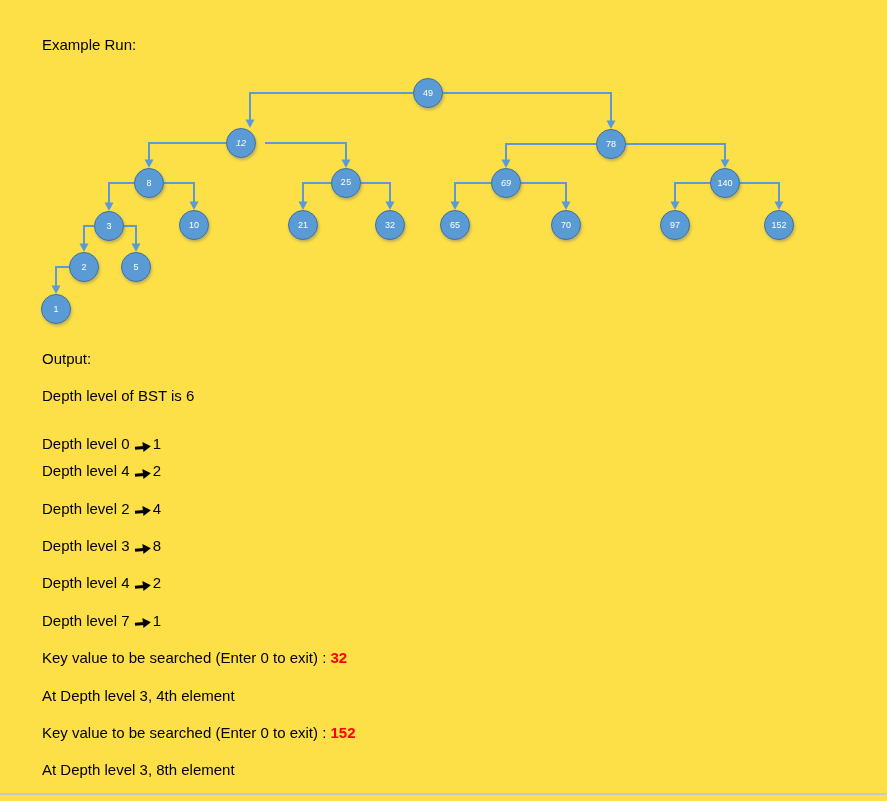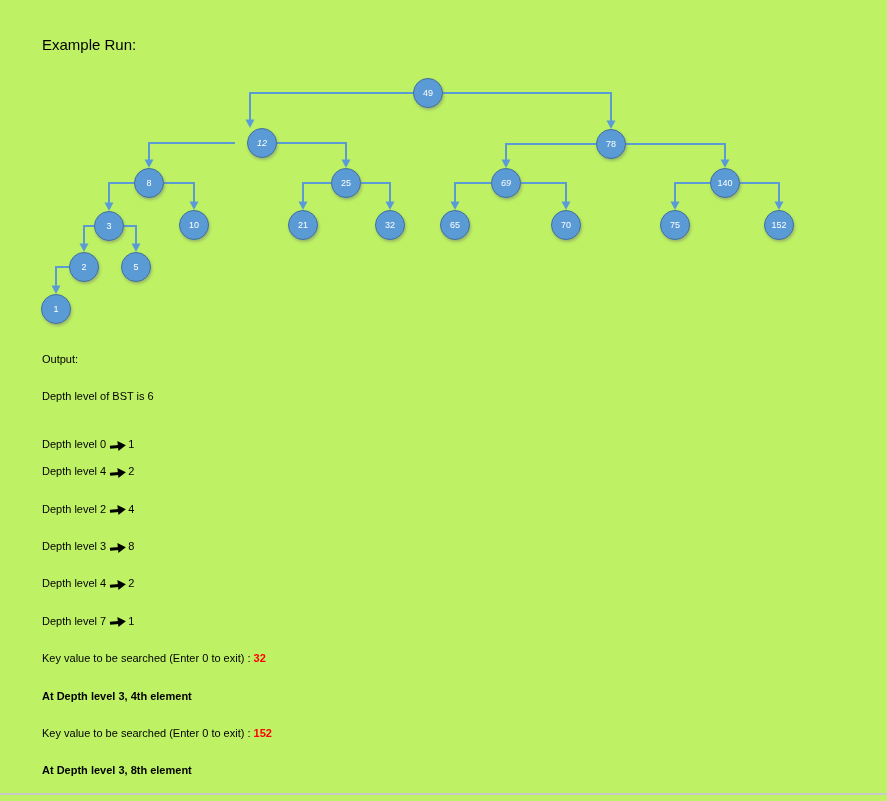--- a/index.html
+++ b/index.html
@@ -3,21 +3,21 @@
 <meta charset="utf-8">
 <style>
   * { margin: 0; padding: 0; box-sizing: border-box; }
   html, body { width: 887px; height: 801px; }
   body {
     background: #ffffff;
     font-family: "Liberation Sans", sans-serif;
     position: relative;
     overflow: hidden;
   }
-  .page { position: absolute; inset: 0; background: #bef264; }
+  .page { position: absolute; inset: 0; background: #fde047; }
   .doc-title {
     position: absolute;
     left: 42px;
     top: 36px;
     font-size: 15px;
     color: #000000;
     white-space: pre;
   }
   .tree-figure {
     position: absolute;
@@ -35,26 +35,26 @@
     font-size: 9px;
     display: flex;
     align-items: center;
     justify-content: center;
     box-shadow: 1px 2px 3px rgba(110,110,110,0.45);
   }
   .output-area { position: absolute; left: 0; top: 0; width: 887px; }
   .out-line {
     position: absolute;
     left: 42px;
-    font-size: 11px;
+    font-size: 15px;
     color: #000000;
     white-space: pre;
     line-height: 18px;
   }
-  .seg-bold { font-weight: 700; }
+  .seg-bold { font-weight: 400; }
   .seg-red  { font-weight: 700; color: #FF0000; }
   .arrow-glyph {
     display: inline-flex;
     align-items: center;
     margin: 0 2px 0 1px;
     transform: rotate(-6deg) translateY(-1px);
   }
   .arrow-bar  { width: 9px; height: 3px; background: #000000; }
   .arrow-head {
     width: 0; height: 0;
@@ -140,33 +140,33 @@
         <g>
           <polyline points="124,226 136,226 136,245" fill="none" stroke="#5B9BD5" stroke-width="2"></polyline>
           <polygon points="136,252 131.5,243.5 140.5,243.5" fill="#5B9BD5"></polygon>
         </g>
         <g>
           <polyline points="69,267 56,267 56,287" fill="none" stroke="#5B9BD5" stroke-width="2"></polyline>
           <polygon points="56,294 51.5,285.5 60.5,285.5" fill="#5B9BD5"></polygon>
         </g>
       </svg>
       <div class="tree-node" style="left: 413px; top: 78px; background: rgb(91, 155, 213); border-color: rgb(65, 113, 156);">49</div>
-      <div class="tree-node" style="left: 247px; top: 128px; background: rgb(91, 155, 213); border-color: rgb(65, 113, 156); font-style: italic;">12</div>
+      <div class="tree-node" style="left: 226px; top: 128px; background: rgb(91, 155, 213); border-color: rgb(65, 113, 156); font-style: italic;">12</div>
       <div class="tree-node" style="left: 596px; top: 129px; background: rgb(91, 155, 213); border-color: rgb(65, 113, 156);">78</div>
       <div class="tree-node" style="left: 134px; top: 168px; background: rgb(91, 155, 213); border-color: rgb(65, 113, 156);">8</div>
-      <div class="tree-node" style="left: 331px; top: 168px; background: rgb(91, 155, 213); border-color: rgb(65, 113, 156);">25</div>
+      <div class="tree-node" style="left: 331px; top: 168px; background: rgb(91, 155, 213); border-color: rgb(65, 113, 156); font-family: Liberation Mono, monospace;">25</div>
       <div class="tree-node" style="left: 491px; top: 168px; background: rgb(91, 155, 213); border-color: rgb(65, 113, 156); font-style: italic;">69</div>
       <div class="tree-node" style="left: 710px; top: 168px; background: rgb(91, 155, 213); border-color: rgb(65, 113, 156);">140</div>
       <div class="tree-node" style="left: 94px; top: 211px; background: rgb(91, 155, 213); border-color: rgb(65, 113, 156);">3</div>
       <div class="tree-node" style="left: 179px; top: 210px; background: rgb(91, 155, 213); border-color: rgb(65, 113, 156);">10</div>
       <div class="tree-node" style="left: 288px; top: 210px; background: rgb(91, 155, 213); border-color: rgb(65, 113, 156);">21</div>
       <div class="tree-node" style="left: 375px; top: 210px; background: rgb(91, 155, 213); border-color: rgb(65, 113, 156);">32</div>
       <div class="tree-node" style="left: 440px; top: 210px; background: rgb(91, 155, 213); border-color: rgb(65, 113, 156);">65</div>
       <div class="tree-node" style="left: 551px; top: 210px; background: rgb(91, 155, 213); border-color: rgb(65, 113, 156);">70</div>
-      <div class="tree-node" style="left: 660px; top: 210px; background: rgb(91, 155, 213); border-color: rgb(65, 113, 156);">75</div>
+      <div class="tree-node" style="left: 660px; top: 210px; background: rgb(91, 155, 213); border-color: rgb(65, 113, 156);">97</div>
       <div class="tree-node" style="left: 764px; top: 210px; background: rgb(91, 155, 213); border-color: rgb(65, 113, 156);">152</div>
       <div class="tree-node" style="left: 69px; top: 252px; background: rgb(91, 155, 213); border-color: rgb(65, 113, 156);">2</div>
       <div class="tree-node" style="left: 121px; top: 252px; background: rgb(91, 155, 213); border-color: rgb(65, 113, 156);">5</div>
       <div class="tree-node" style="left: 41px; top: 294px; background: rgb(91, 155, 213); border-color: rgb(65, 113, 156);">1</div>
     </div>
   <div class="output-area">
       <div class="out-line" style="top: 350px;"><span class="">Output:</span></div>
       <div class="out-line" style="top: 387.4px;"><span class="">Depth level of BST is 6</span></div>
       <div class="out-line" style="top: 435px;"><span class="">Depth level 0 </span><span class="arrow-glyph"><span class="arrow-bar"></span><span class="arrow-head"></span></span><span class="">1</span></div>
       <div class="out-line" style="top: 462.2px;"><span class="">Depth level 4 </span><span class="arrow-glyph"><span class="arrow-bar"></span><span class="arrow-head"></span></span><span class="">2</span></div>

